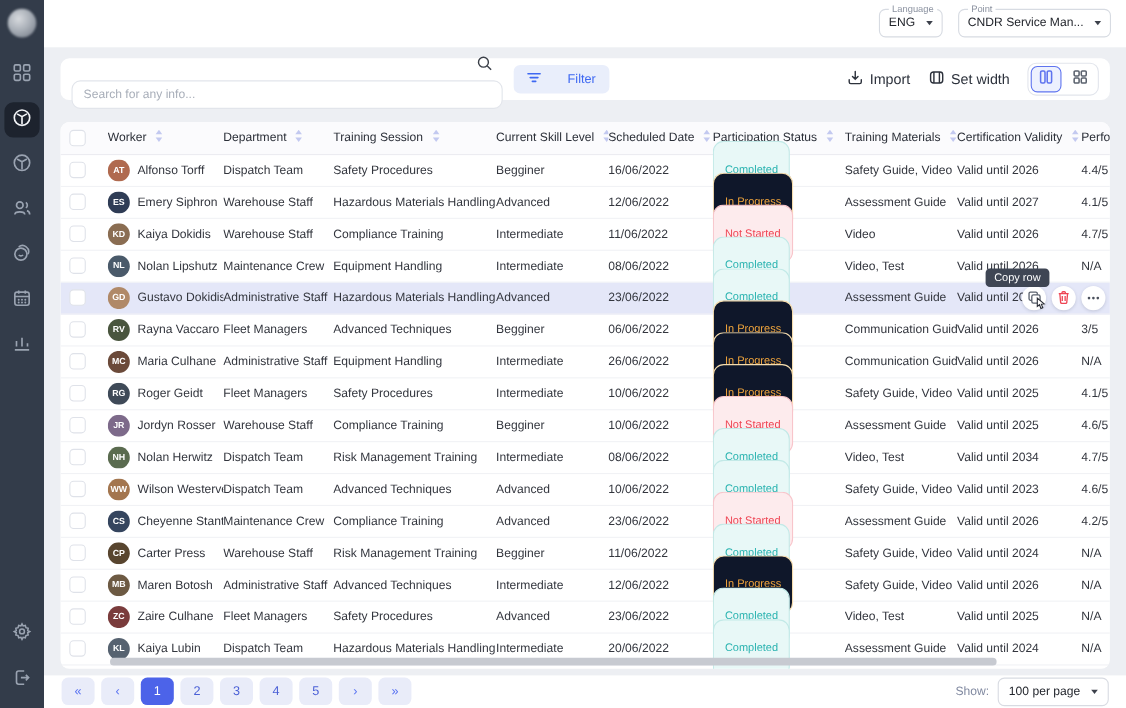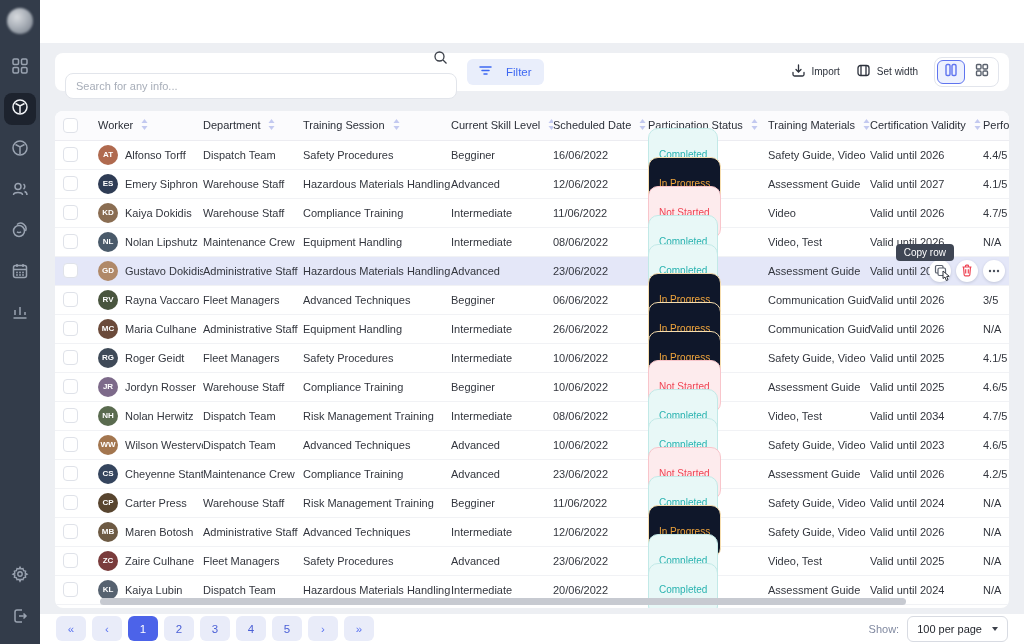--- a/index.html
+++ b/index.html
@@ -33,24 +33,24 @@
 
   .content { flex:1; padding:10px 15px 0; position:relative; }
 
   
   .toolbar-card { background:#fff; border-radius:8px; height:38px; display:flex; align-items:center; padding:0 10px; gap:10px; }
   .search-wrap { position:relative; width:392px; }
   .search-wrap input { width:100%; height:26px; border:1px solid #e2e5eb; border-radius:8px; padding:0 30px 0 10px;
                        font-size:11px; font-family:inherit; color:#3a3f48; outline:none;margin-top:28px; }
   .search-wrap input::placeholder { color:#a8aeb9; }
   .search-icon { position:absolute; right:9px; top:5px; }
-  .filter-btn { display:flex; align-items:center; gap:14px; background:#e9eefb; border:none; border-radius:6px; height:26px;
+  .filter-btn { display:flex; align-items:center; gap:24px; background:#e9eefb; border:none; border-radius:6px; height:26px;
                 padding:0 12px; color:#3e68f2; font-size:11.5px; font-family:inherit; cursor:pointer; }
   .toolbar-right { margin-left:auto; display:flex; align-items:center; gap:16px; }
-  .tool-btn { display:flex; align-items:center; gap:6px; background:none; border:none; font-family:inherit; font-size:10px;
+  .tool-btn { display:flex; align-items:center; gap:6px; background:none; border:none; font-family:inherit; font-size:13px;
               color:#2d323c; cursor:pointer; }
   .view-toggle { display:flex; gap:3px; border:1px solid #e2e5ec; border-radius:8px; padding:2px; }
   .vt-btn { width:28px; height:24px; display:flex; align-items:center; justify-content:center; border-radius:6px;
             background:#fff; border:1px solid transparent; cursor:pointer; }
   .vt-btn.active { background:#edf1fe; border-color:#5f74ef; }
 
   
   .table-card { background:#fff; border-radius:8px; margin-top:20px; height:497px; overflow:hidden; position:relative; }
   .trow { display:grid; grid-template-columns:35px 105px 100px 148px 102px 95px 120px 102px 113px 80px; align-items:center;
           height:29px; border-bottom:1px solid #f1f2f5; padding-left:8px; position:relative; }
@@ -158,20 +158,32 @@
               <path d="M8 9 H15 M12.5 6.5 L15 9 L12.5 11.5"></path>
             </svg></span>
       </div>
     </div>
   </aside>
 
   <div class="main">
 
     <header class="topbar">
       <div>
+      </div>
+      <div class="topbar-right">
+        <div class="select-field">
+          <span class="flabel">Language</span>
+          <span class="val">ENG</span>
+          <span class="caret"></span>
+        </div>
+        <div class="select-field">
+          <span class="flabel">Point</span>
+          <span class="val">CNDR Service Man...</span>
+          <span class="caret"></span>
+        </div>
       </div>
     </header>
 
     <div class="content">
 
       <div class="toolbar-card">
         <div class="search-wrap">
           <input type="text" placeholder="Search for any info..." style="">
           <span class="search-icon"><svg width="15" height="15" viewBox="0 0 15 15" fill="none" stroke="#3a3f48" stroke-width="1.3">
                 <circle cx="6.5" cy="6.5" r="4.5"></circle>

